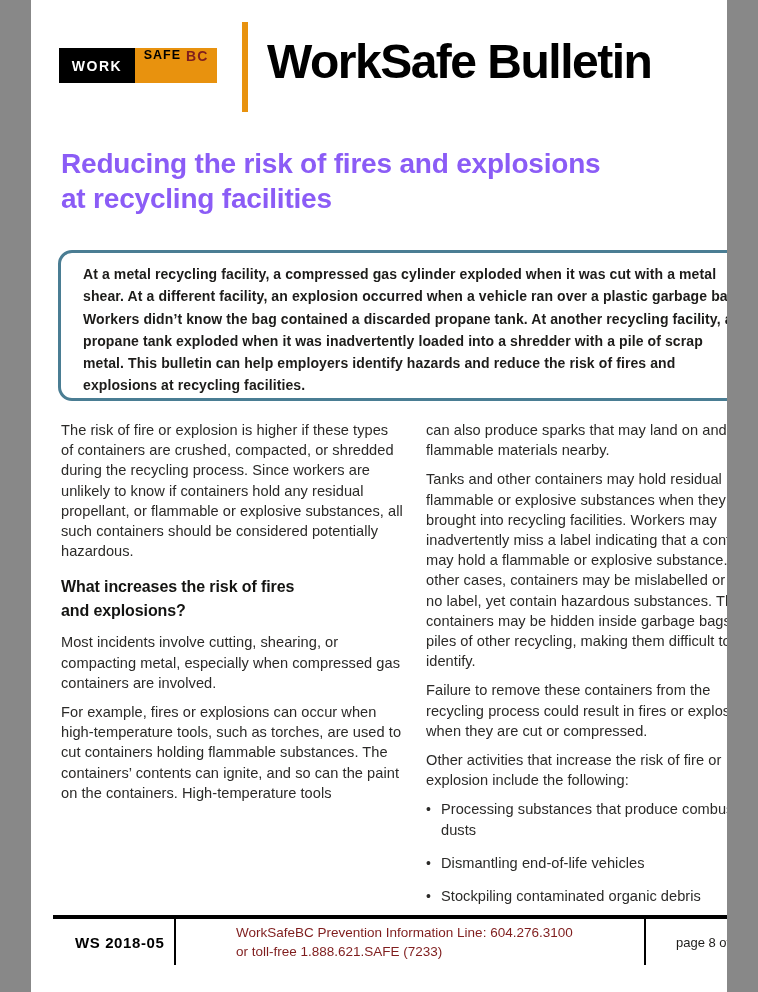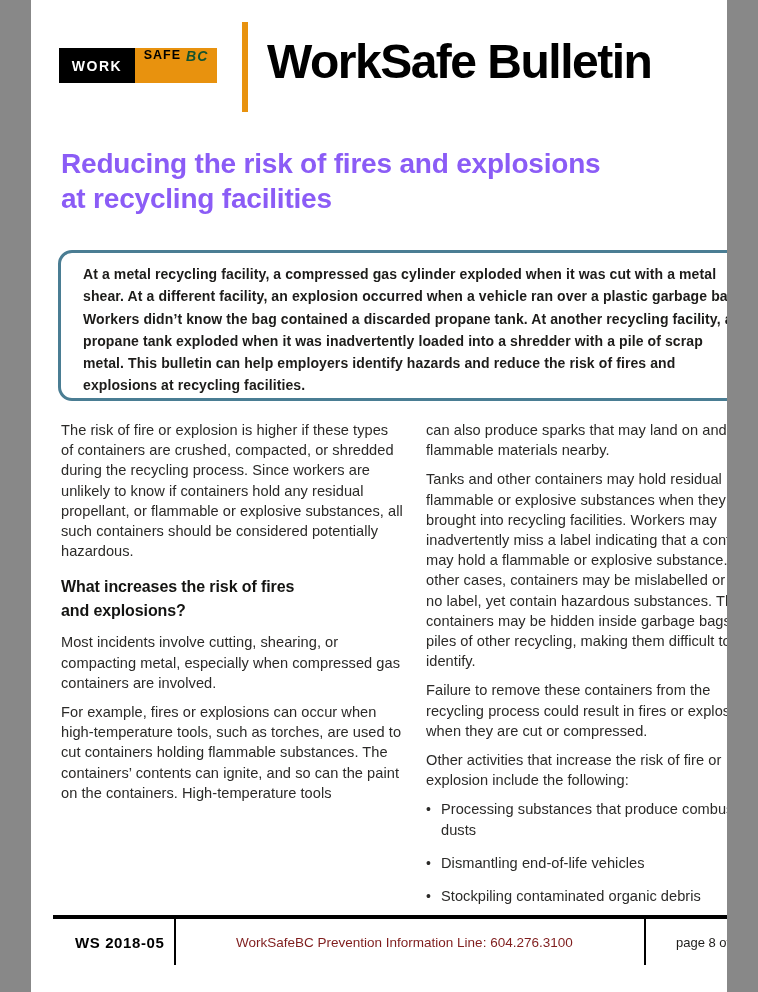--- a/index.html
+++ b/index.html
@@ -28,21 +28,21 @@
   .logo-black{
     background:#000;width:76px;height:100%;
     display:flex;align-items:center;justify-content:center;
   }
   .logo-work{color:#fff;font-weight:bold;font-size:14px;letter-spacing:1.5px;}
   .logo-orange{
     background:var(--accent-orange);flex:1;height:100%;
     display:flex;align-items:flex-start;justify-content:center;gap:5px;
   }
   .logo-safe{color:#000;font-weight:bold;font-size:12.5px;letter-spacing:1px;}
-  .logo-bc{color:#14532d;font-weight:bold;font-size:14px;letter-spacing:1px;font-style:italic;}
+  .logo-bc{color:#7f1d1d;font-weight:bold;font-size:14px;letter-spacing:1px;}
   .masthead-bar{
     position:absolute;left:211px;top:22px;width:6px;height:90px;
     background:var(--accent-orange);
   }
   .masthead-title{
     position:absolute;left:236px;top:34px;
     font-size:48px;line-height:56px;font-weight:bold;color:#000;
     letter-spacing:-1.5px;white-space:nowrap;
   }
 
@@ -159,19 +159,20 @@
     </div>
   </div>
 
   <div class="page-footer">
     <div class="footer-rule"></div>
     <div class="footer-cells">
       <div class="fcell fcell-doc">WS 2018-05</div>
       <div class="fcell fcell-info">
         <div>
           <div>WorkSafeBC Prevention Information Line: 604.276.3100</div>
+          <div>or toll-free 1.888.621.SAFE (7233)</div>
         </div>
       </div>
       <div class="fcell fcell-page">page 8 of 2</div>
     </div>
   </div>
 
 </div>
 
 </body></html>

